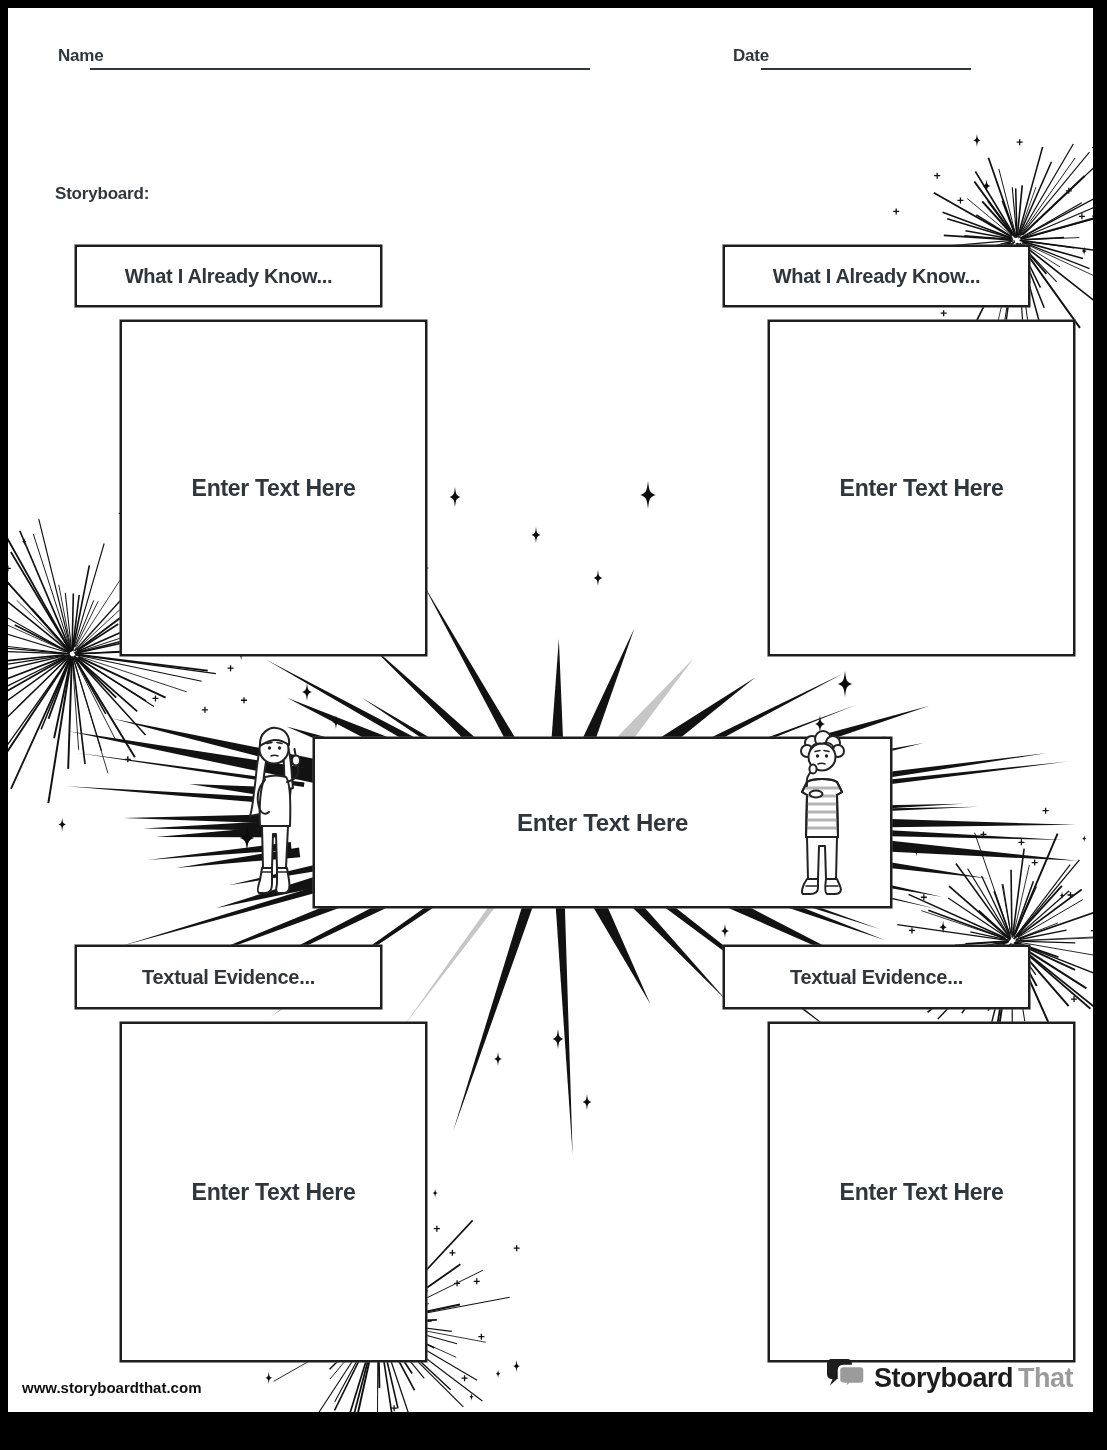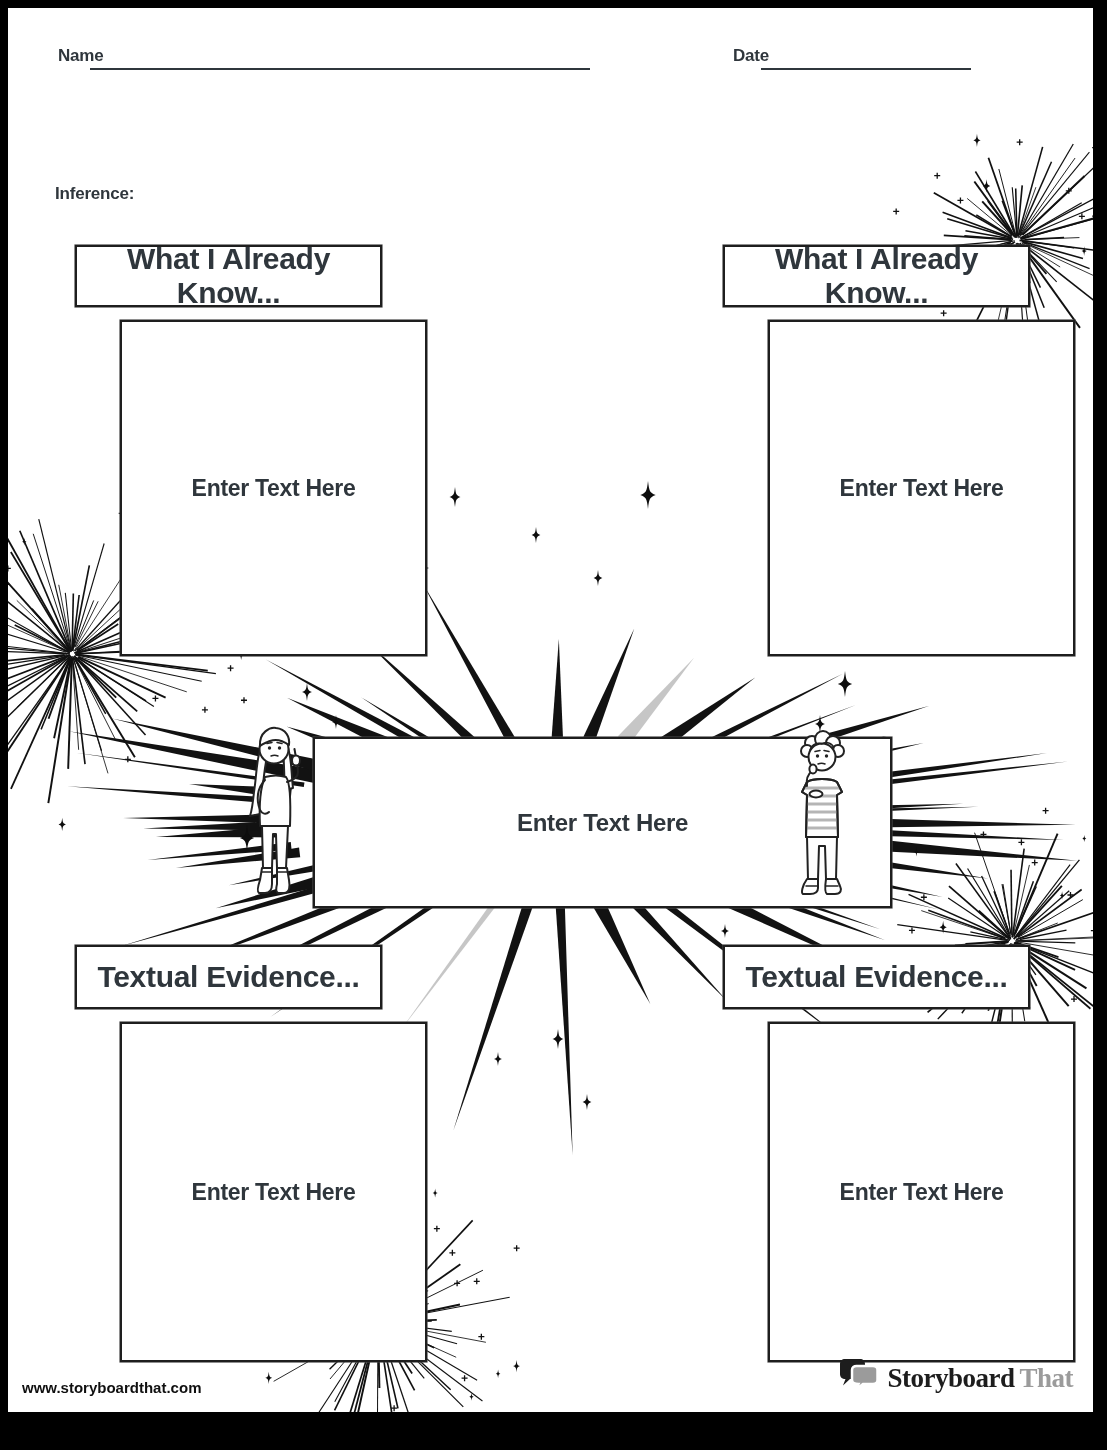--- a/index.html
+++ b/index.html
@@ -11,37 +11,37 @@
   .writeline{position:absolute;height:0;border-bottom:2px solid #2f363c;z-index:2;}
   #name-label{left:30px;top:38px;margin-left:20px;}
   #name-line{left:82px;top:60px;width:500px;}
   #date-label{left:705px;top:38px;margin-left:20px;}
   #date-line{left:753px;top:60px;width:210px;}
   .title{position:absolute;left:0;width:100%;top:76px;text-align:center;font-size:40px;font-weight:bold;
          letter-spacing:-1px;z-index:2;}
   #directions-label{left:47px;top:176px;}
   .panel{position:absolute;background:#fff;border:2.5px solid #1e1e1e;box-shadow:0 0 0 0.6px #454545;
          z-index:2;display:flex;align-items:center;justify-content:center;text-align:center;}
-  .panel-header{font-weight:bold;font-size:30px;letter-spacing:-0.3px;}
+  .panel-header{font-weight:bold;font-size:20px;letter-spacing:-0.3px;}
   .panel-body{font-weight:bold;font-size:23px;letter-spacing:-0.3px;margin-left:45px;}
   #know-left-header{left:67px;top:237px;width:303px;height:58px;}
   #know-left-body{left:67px;top:312px;width:303px;height:332px;}
   #know-right-header{left:715px;top:237px;width:303px;height:58px;}
   #know-right-body{left:715px;top:312px;width:303px;height:332px;}
   #inference-header{left:395px;top:654px;width:302px;height:58px;z-index:3;}
   #inference-banner{left:260px;top:729px;width:575px;height:167px;z-index:3;font-size:24px;}
   #evidence-left-header{left:67px;top:937px;width:303px;height:60px;}
   #evidence-left-body{left:67px;top:1014px;width:303px;height:336px;}
   #evidence-right-header{left:715px;top:937px;width:303px;height:60px;}
   #evidence-right-body{left:715px;top:1014px;width:303px;height:336px;}
   .char{position:absolute;z-index:5;}
   #girl{left:218px;top:714px;width:98px;height:180px;}
   #boy{left:768px;top:722px;width:92px;height:174px;}
   .site{position:absolute;left:14px;bottom:16px;font-weight:bold;font-size:15px;color:#101010;z-index:6;text-align:center;}
-  .logo{position:absolute;right:20px;bottom:14px;display:flex;align-items:center;gap:5px;z-index:6;font-family:Liberation Serif, serif;}
+  .logo{position:absolute;right:20px;bottom:14px;display:flex;align-items:center;gap:5px;z-index:6;}
   .logo-mark{width:46px;height:40px;}
   .logo-text{font-size:27px;font-weight:bold;color:#1d1d1d;letter-spacing:-0.5px;}
   .logo-that{color:#9b9b9b;font-weight:bold;font-size:27px;letter-spacing:-0.5px;}
 </style>
 </head>
 <body>
 
 <div class="frame">
   <div class="sheet">
 
@@ -470,21 +470,21 @@
           <path d="M 256.0717878045529 1336.888759397865 C 256.57040473682406 1340.9065404636863 256.6950589698918 1341.1331845238094 258.90483855609347 1342.0397607643024 C 256.6950589698918 1342.9463370047954 256.57040473682406 1343.1729810649185 256.0717878045529 1347.1907621307398 C 255.57317087228176 1343.1729810649185 255.44851663921398 1342.9463370047954 253.23873705301233 1342.0397607643024 C 255.44851663921398 1341.1331845238094 255.57317087228176 1340.9065404636863 256.0717878045529 1336.888759397865 Z" fill="#0d0d0d"></path>
           <path d="M 463.4866013038668 1384.7734090655638 C 463.87128602368784 1387.8731413120558 463.9674572036431 1388.0479980028836 465.67230993921373 1388.7474247661946 C 463.9674572036431 1389.4468515295057 463.87128602368784 1389.6217082203334 463.4866013038668 1392.7214404668255 C 463.10191658404574 1389.6217082203334 463.0057454040905 1389.4468515295057 461.30089266851985 1388.7474247661946 C 463.0057454040905 1388.0479980028836 463.10191658404574 1387.8731413120558 463.4866013038668 1384.7734090655638 Z" fill="#0d0d0d"></path>
         </g>
       </svg>
 
     <span class="lbl" id="name-label">Name</span>
     <div class="writeline" id="name-line"></div>
     <span class="lbl" id="date-label">Date</span>
     <div class="writeline" id="date-line"></div>
 
-    <span class="lbl" id="directions-label">Inference:</span>
+    <span class="lbl" id="directions-label">Storyboard:</span>
 
     <div class="panel panel-header" id="know-left-header">
       <span>What I Already Know...</span>
     </div>
     <div class="panel panel-body" id="know-left-body">
       <span>Enter Text Here</span>
     </div>
 
     <div class="panel panel-header" id="know-right-header">
       <span>What I Already Know...</span>

